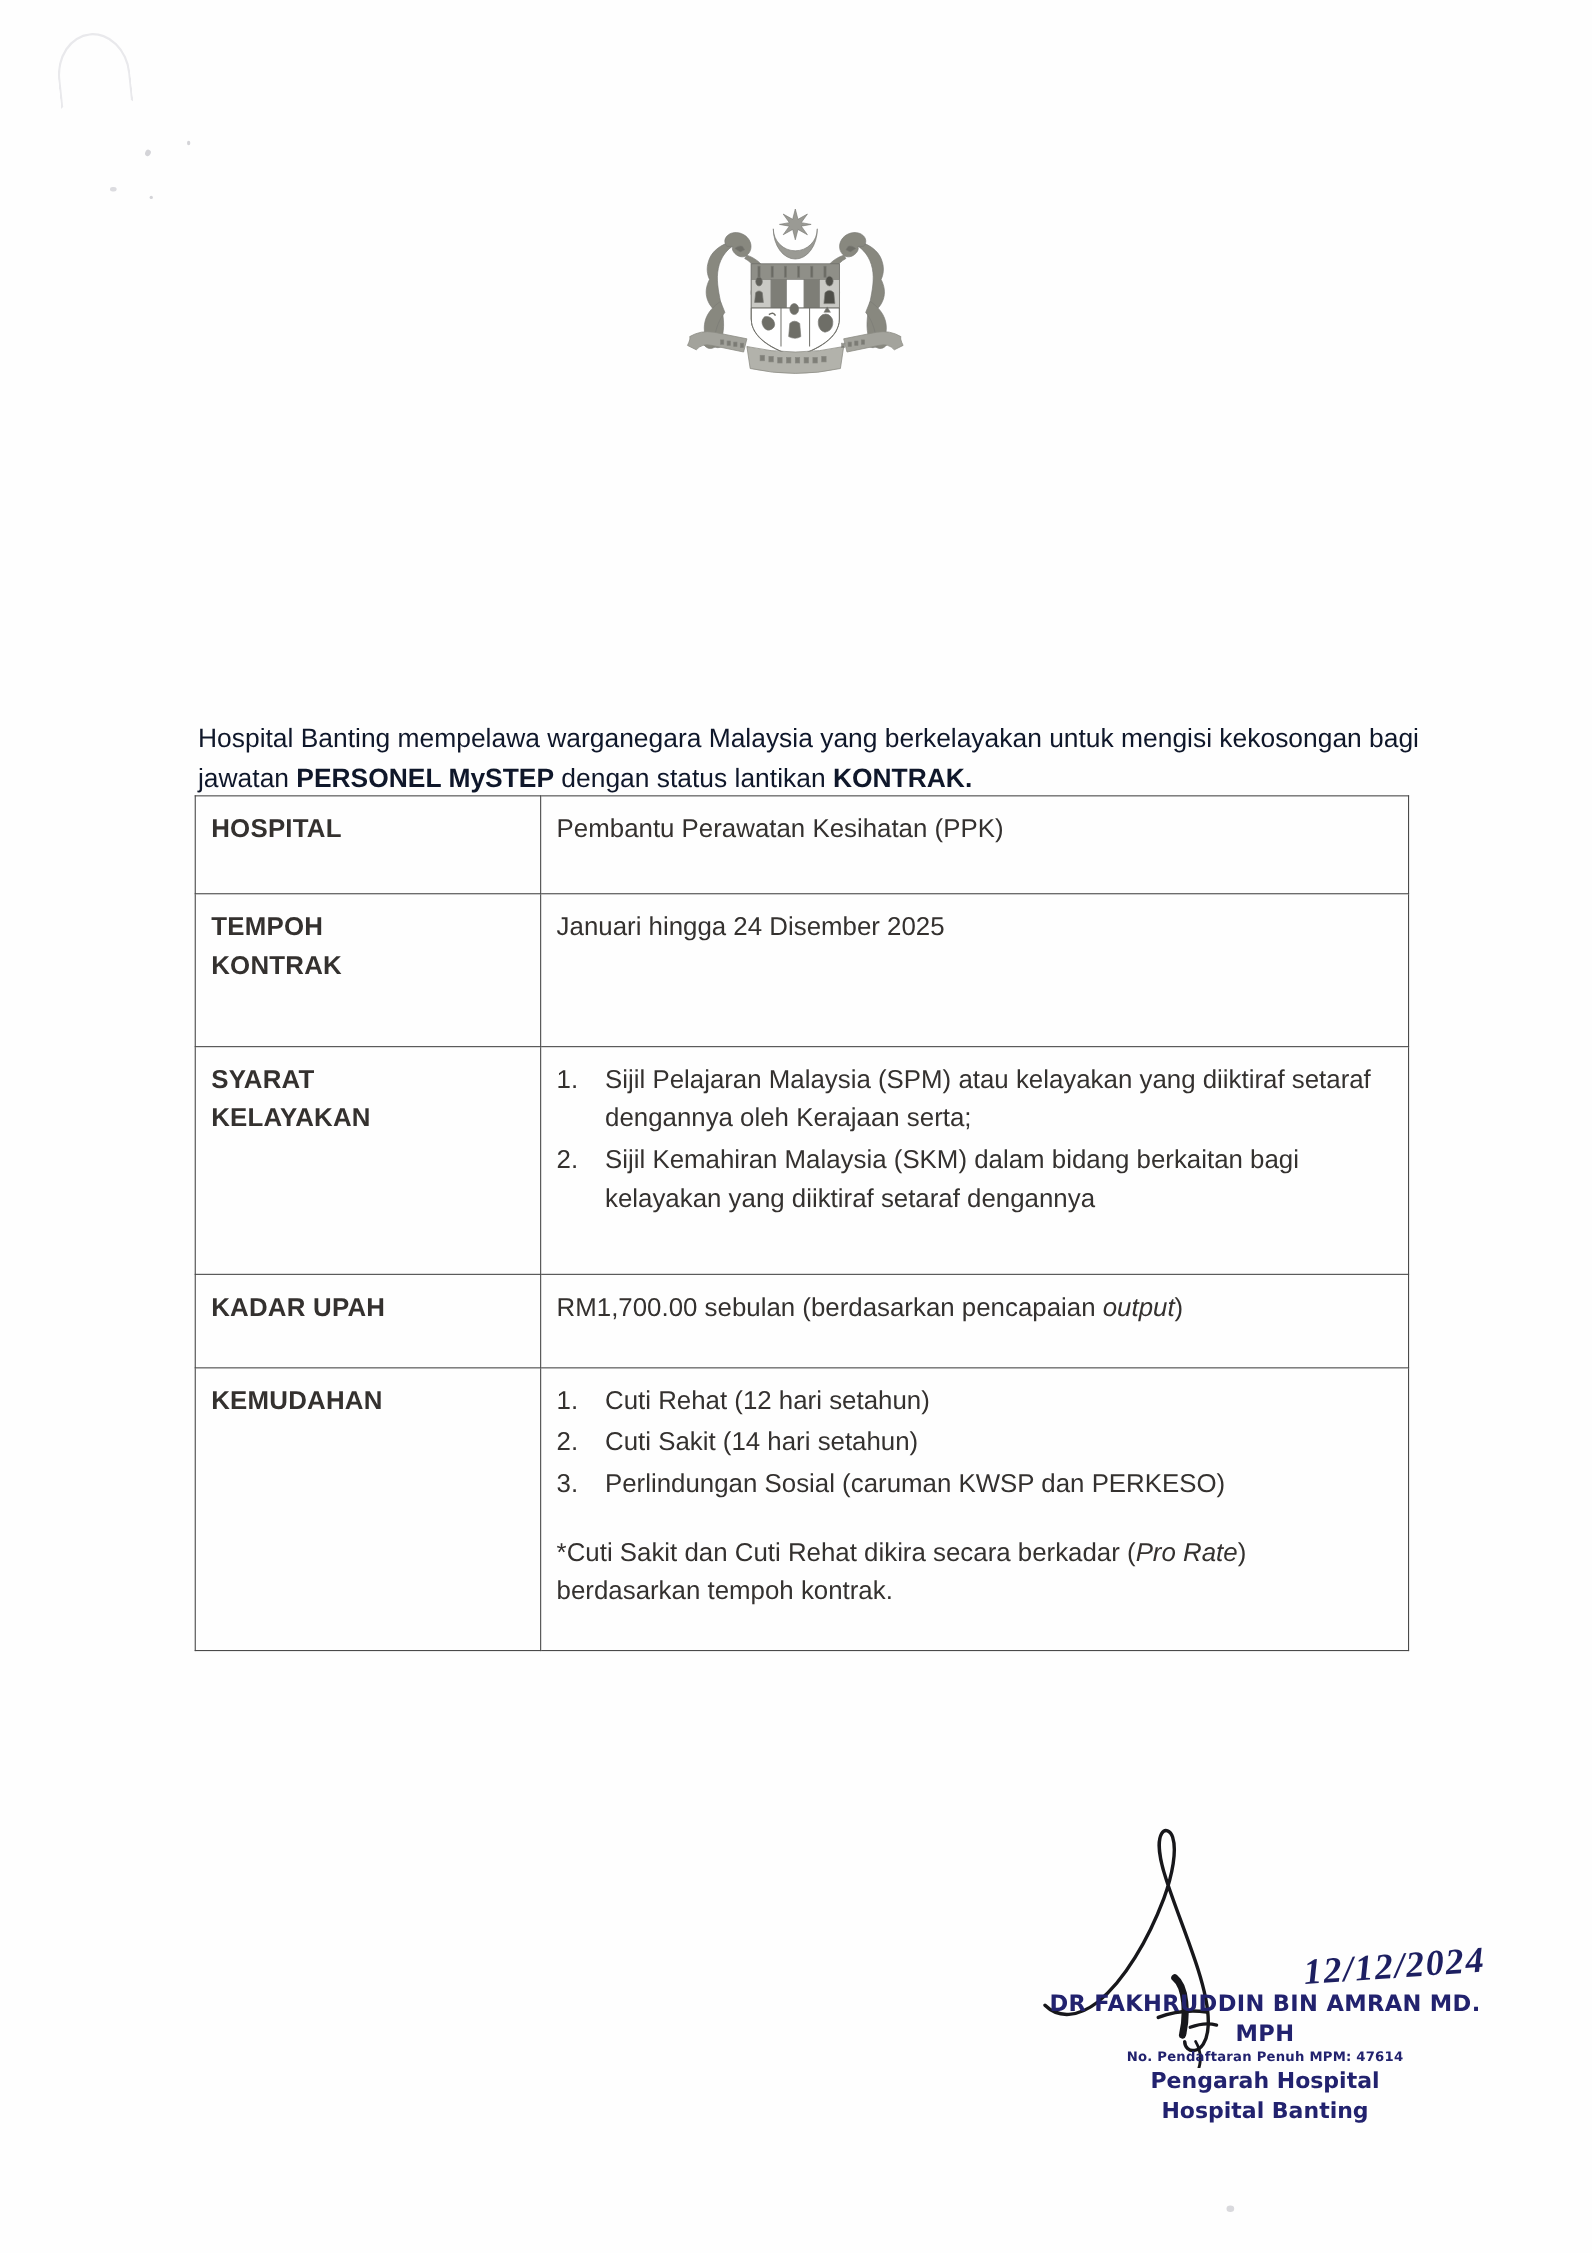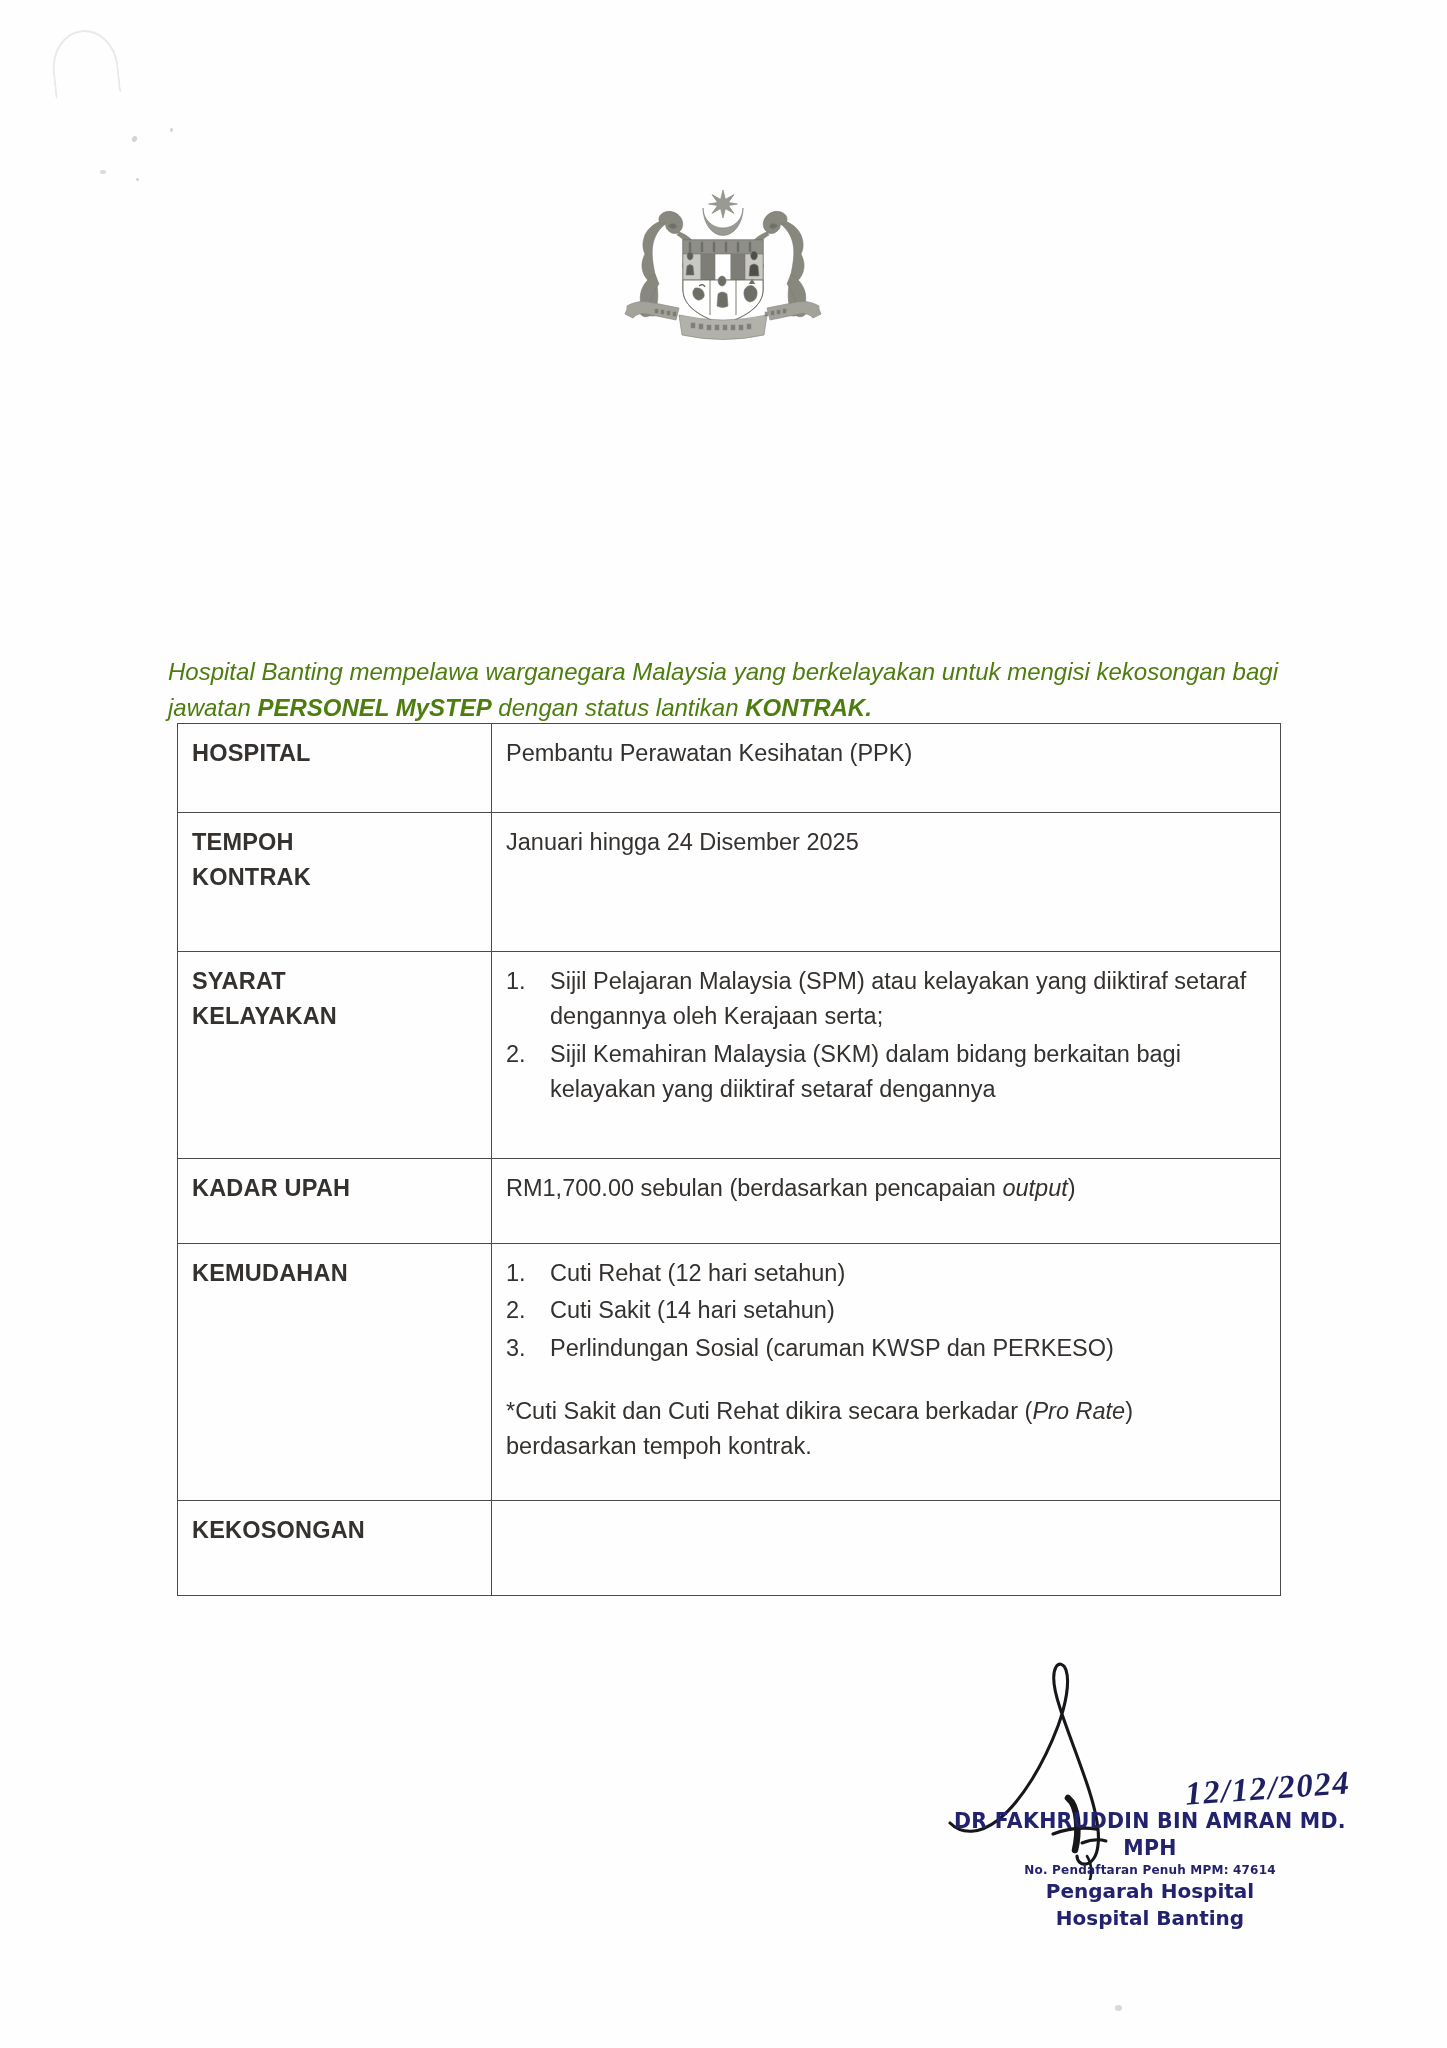--- a/index.html
+++ b/index.html
@@ -70,27 +70,26 @@
     letter-spacing: 0.1px;
     color: #3b3936;
   }
   #heading .hline.italic-part em {
     font-style: italic;
   }
 
   
   #intro {
     position: absolute;
-    left: 168px;
+    left: 180px;
     top: 630px;
     width: 1110px;
     font-size: 24px;
     line-height: 1.52;
-    color: #4d7c0f;
-    font-style: italic;
+    color: #0f172a;
   }
   #intro b { font-weight: bold; }
 
   
   #table-wrap {
     position: absolute;
     left: 177px;
     top: 723px;
     width: 1104px;
   }
@@ -358,24 +357,20 @@
                 <span class="num">3.</span>
                 <span>Perlindungan Sosial (caruman KWSP dan PERKESO)</span>
               </li>
             </ol>
             <div class="note-gap"></div>
             <div class="note-line"><span>*Cuti Sakit dan Cuti Rehat dikira secara berkadar (</span><em class="it">Pro Rate</em><span>)</span></div>
             <div class="note-line">berdasarkan tempoh kontrak.</div>
           </td>
         </tr>
 
-        <tr class="rowpad-kekosongan">
-          <td class="lbl">KEKOSONGAN</td>
-          <td class="val"></td>
-        </tr>
       </tbody>
     </table>
   </div>
 
   <div id="sig-area">
     <svg id="sig-svg" viewBox="0 0 420 250" xmlns="http://www.w3.org/2000/svg">
       <g fill="none" stroke="#17171b" stroke-linecap="round" stroke-linejoin="round">
         <path d="M10,193 C22,205 40,204 58,190 C82,171 104,133 118,96 C126,74 130,52 126,40
                  C124,34 119,32 116,37 C112,44 114,60 120,78 C128,103 140,132 149,160
                  C156,182 160,200 158,215 C157,226 152,233 146,234 C141,235 137,231 137,226" stroke-width="3.1"></path>

